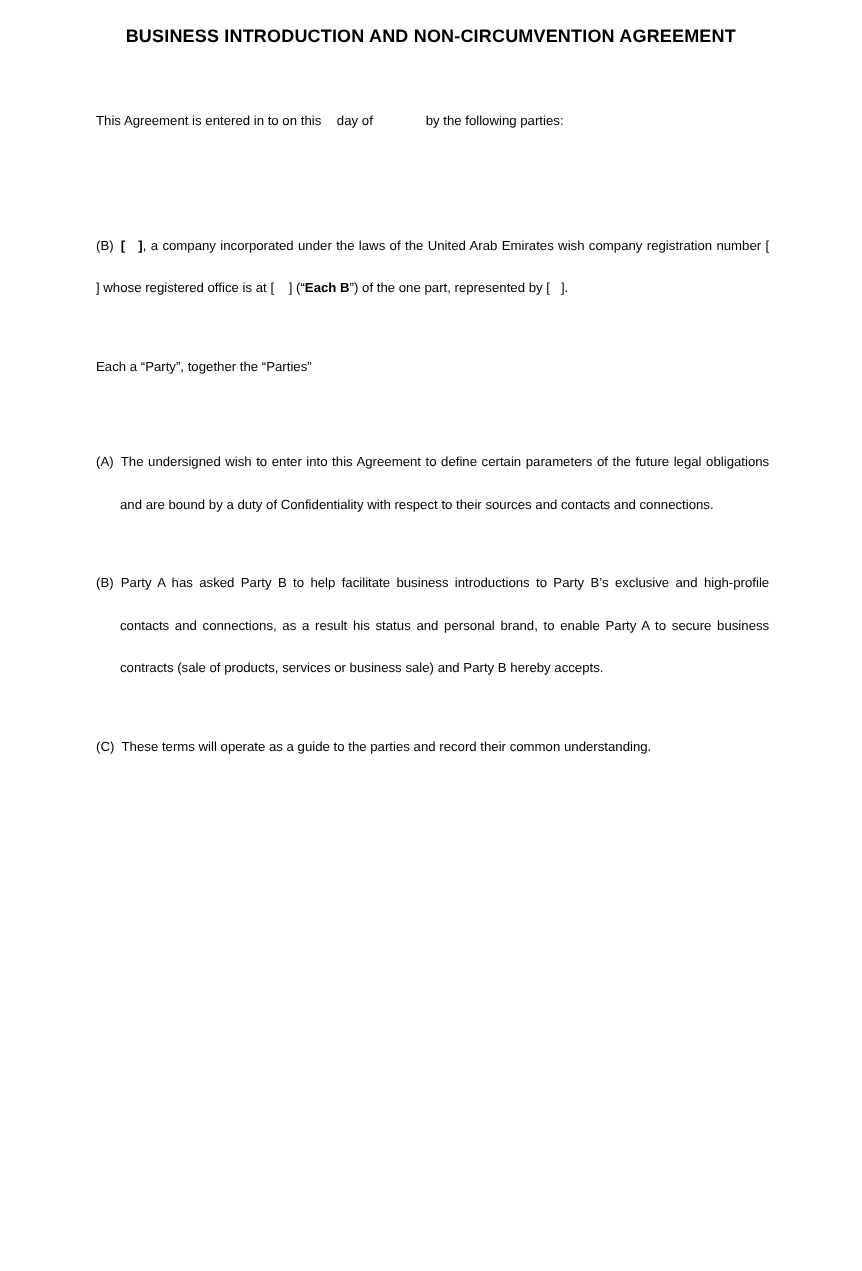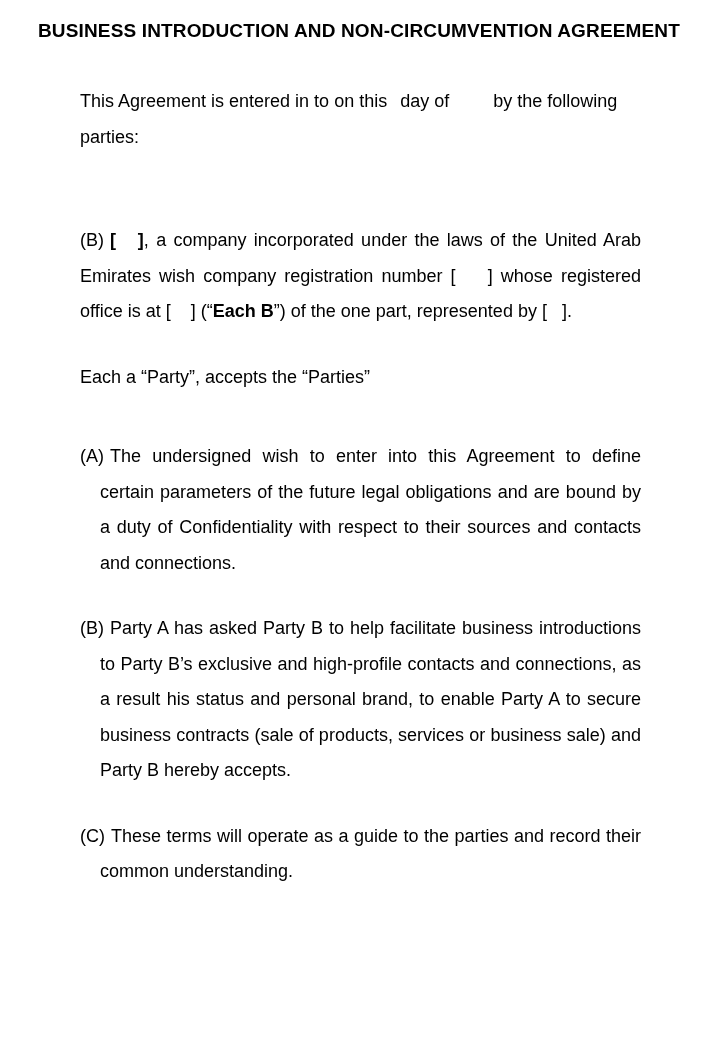--- a/index.html
+++ b/index.html
@@ -19,33 +19,33 @@
     background: #ffffff;
     overflow: hidden;
     box-sizing: border-box;
   }
   .doc-title {
     position: absolute;
     top: 22px;
     left: 0;
     width: 718px;
     text-align: center;
-    font-size: 19px;
+    font-size: 15px;
     font-weight: bold;
     letter-spacing: 0.15px;
     line-height: 18px;
   }
   .body-block {
     position: absolute;
     left: 80px;
     top: 0;
     width: 561px;
   }
   .para {
-    font-size: 18px;
+    font-size: 11px;
     line-height: 35.5px;
     text-align: justify;
     text-justify: inter-word;
     margin: 0;
     white-space: pre-wrap;
   }
   .para.nojust {
     text-align: left;
   }
   .para.hang {
@@ -84,21 +84,21 @@
 
     <div class="spacer-lg"></div>
 
 
     <div class="spacer-md"></div>
 
     <p class="para"><span>(B)</span><span class="marker-gap"></span><b>[   ]</b><span>, a company incorporated under the laws of the United Arab Emirates wish company registration number [    ] whose registered office is at [    ] (“</span><b>Each B</b><span>”) of the one part, represented by [   ].</span></p>
 
     <div class="spacer-md"></div>
 
-    <p class="para nojust">Each a “Party”, accepts the “Parties”</p>
+    <p class="para nojust">Each a “Party”, together the “Parties”</p>
 
     <div class="spacer-md"></div>
 
 
     <div class="spacer-xs"></div>
 
     <p class="para hang"><span>(A)</span><span class="marker-gap"></span><span>The undersigned wish to enter into this Agreement to define certain parameters of the future legal obligations and are bound by a duty of Confidentiality with respect to their sources and contacts and connections.</span></p>
 
     <div class="spacer-md"></div>
 

